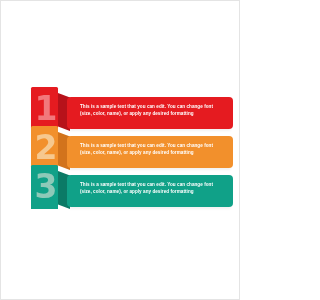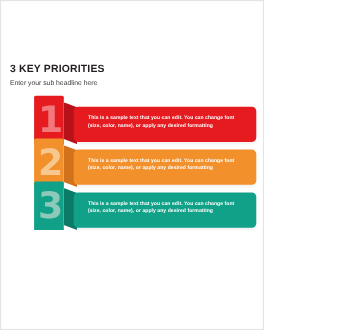--- a/index.html
+++ b/index.html
@@ -128,24 +128,20 @@
     border-radius: 3px;
     background: rgba(0,0,0,0.05);
     filter: blur(1px);
   }
 </style>
 </head>
 <body>
 
 <div id="slide" style="background: rgb(255, 255, 255); border-color: rgb(228, 228, 228);">
 
-  <div id="header">
-    <div id="page-title" style="color: rgb(35, 31, 32);">3 KEY PRIORITIES</div>
-    <div id="page-subtitle" style="color: rgb(58, 58, 58);">Enter your sub headline here</div>
-  </div>
 
   <div class="priority-row" id="row-0">
     <div class="banner-shadow"></div>
     <div class="num-fold" style="background: rgb(183, 18, 26);"></div>
     <div class="num-tab" style="background: rgb(229, 27, 32);"></div>
     <div class="num-glyph" style="color: rgb(242, 120, 124);">1</div>
     <div class="banner" style="background: rgb(229, 27, 32);">
       <div class="banner-text">This is a sample text that you can edit. You can change font (size, color, name), or apply any desired formatting</div>
     </div>
   </div>

